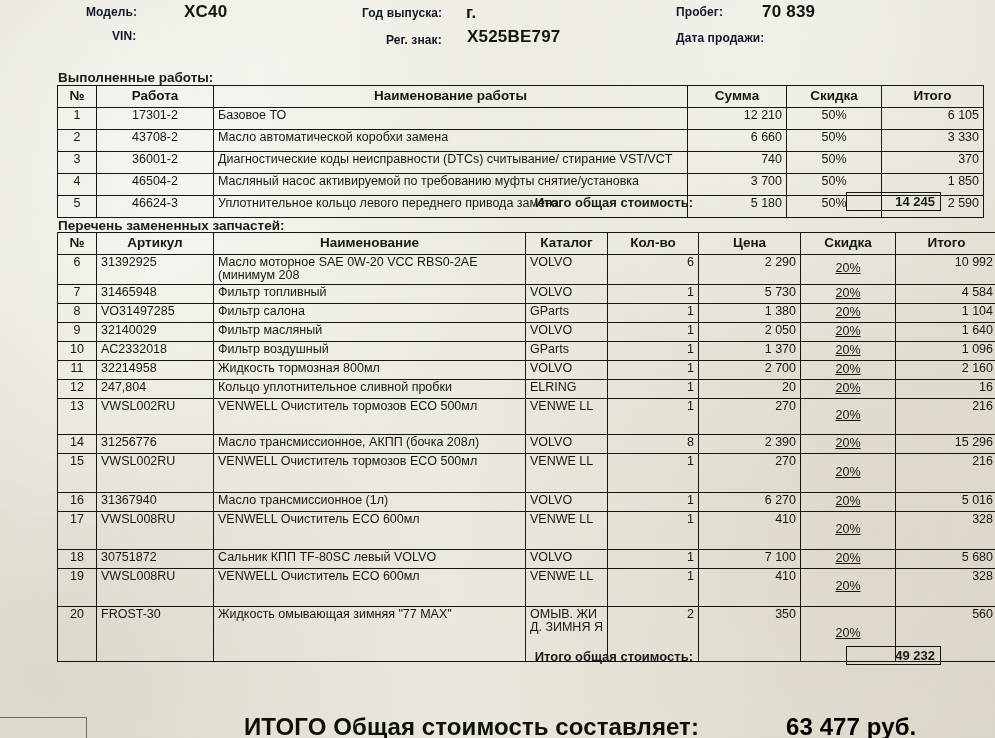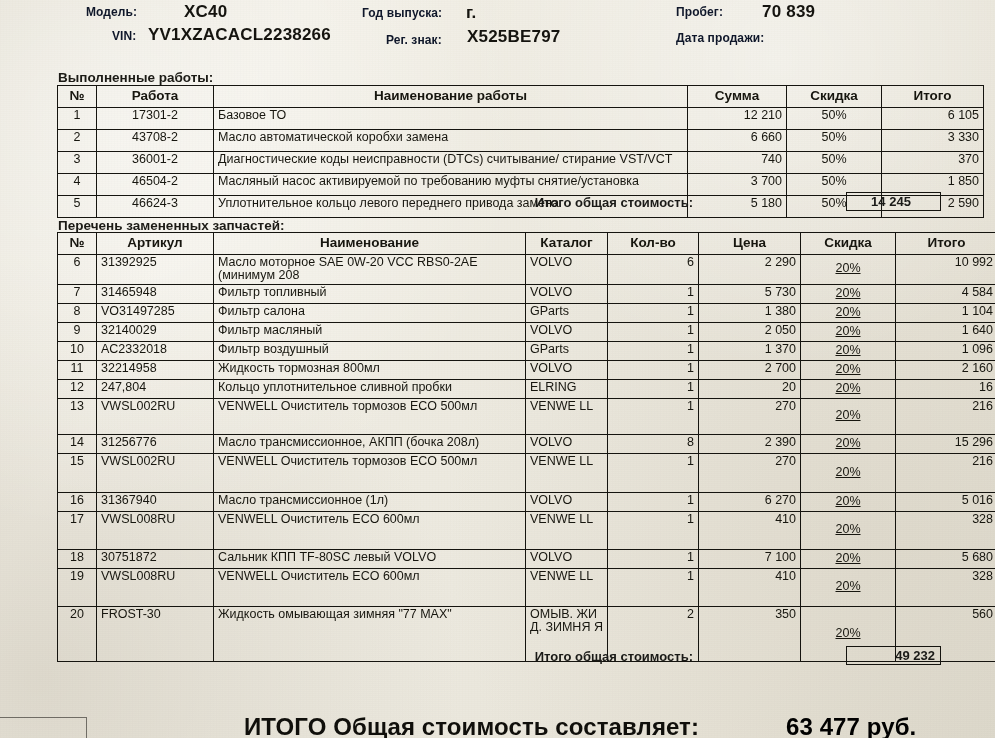--- a/index.html
+++ b/index.html
@@ -134,21 +134,21 @@
     position: absolute;
     right: 248px; top: 3px;
     font-size: 13px; font-weight: 700; white-space: nowrap;
   }
   #works-total .tbox {
     position: absolute;
     right: 0; top: 0;
     width: 95px; height: 19px;
     border: 1.6px solid #15140f;
     box-sizing: border-box;
-    text-align: center;
+    text-align: right;
     padding-right: 5px;
     font-size: 13px;
     font-weight: 700;
     line-height: 17px;
     margin-left: 30px;
   }
 
   
   #tbl-parts { left: 57px; top: 232px; width: 884px; }
   #tbl-parts th.p-num  { width: 32px; }
@@ -223,21 +223,20 @@
 
 <div id="paper"></div>
 <div id="grain"></div>
 
 <div id="sheet">
 
   <div class="hdr">
     <div class="lbl h-model-l">Модель:</div>
     <div class="val h-model-v">XC40</div>
     <div class="lbl h-vin-l">VIN:</div>
-    <div class="val h-vin-v">YV1XZACACL2238266</div>
     <div class="lbl h-year-l">Год выпуска:</div>
     <div class="val h-year-v">г.</div>
     <div class="lbl h-reg-l">Рег. знак:</div>
     <div class="val h-reg-v">X525BE797</div>
     <div class="lbl h-odo-l">Пробег:</div>
     <div class="val h-odo-v">70 839</div>
     <div class="lbl h-date-l">Дата продажи:</div>
   </div>
 
   <div class="caption" id="cap-works">Выполненные работы:</div>

